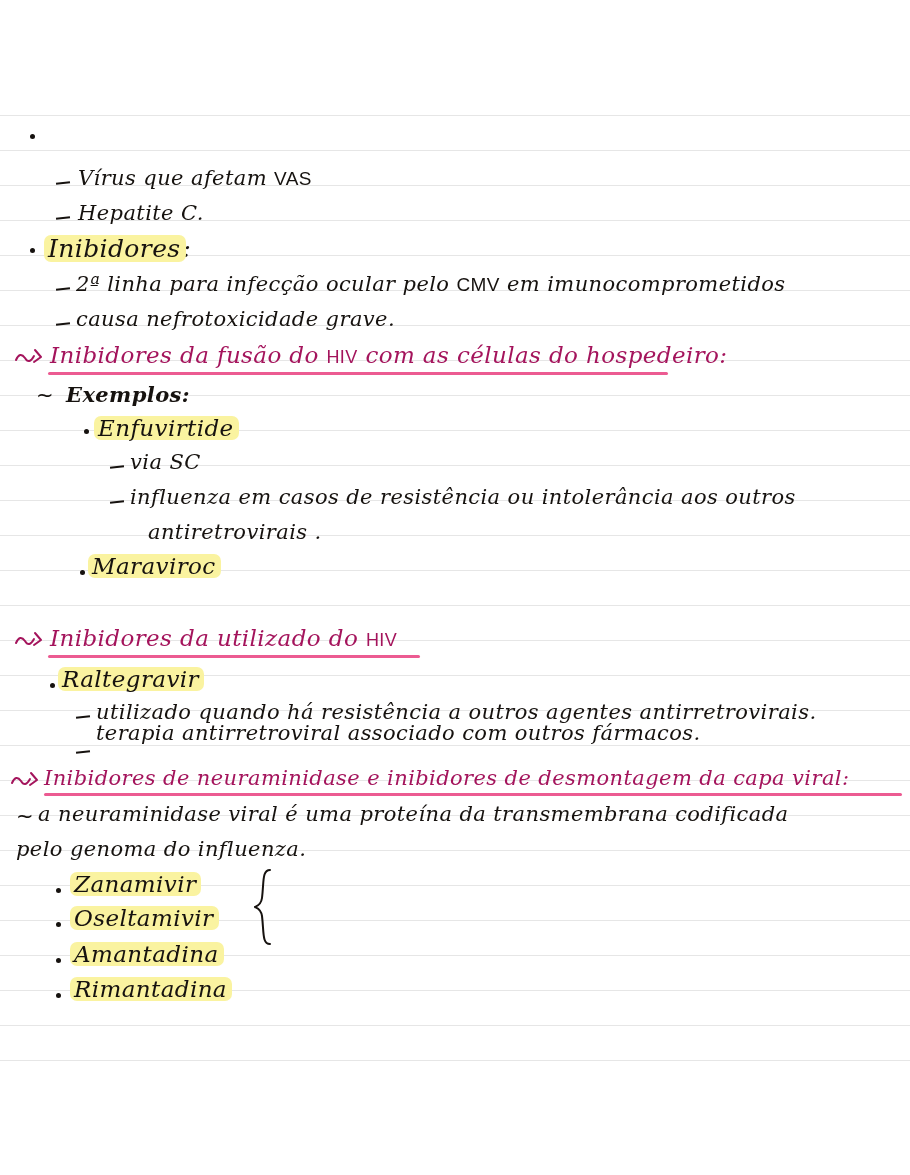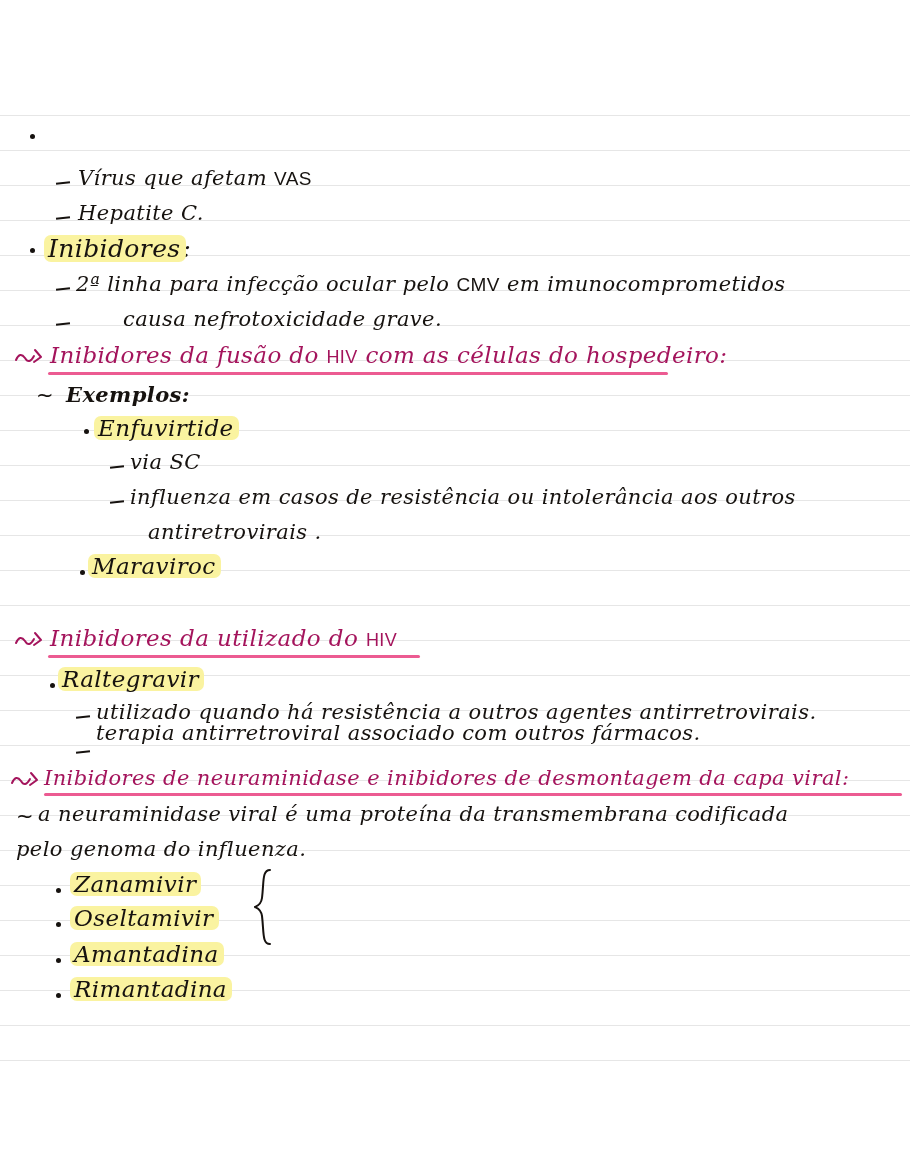--- a/index.html
+++ b/index.html
@@ -181,21 +181,21 @@
     <div class="dash" style="left:56px; top:217px;"></div>
     <div class="ln hand s-body" style="left:78px; top:201px;"><span>Hepatite C.</span></div>
 
     <div class="bullet" style="left:30px; top:248px;"></div>
     <div class="ln hand s-title" style="left:46px; top:234px;"><span class="hl hl-tall"><span>Inibidores</span></span><span>:</span></div>
 
     <div class="dash" style="left:56px; top:288px;"></div>
     <div class="ln hand s-body" style="left:76px; top:272px;"><span>2ª linha para infecção ocular pelo</span> <span class="blockish" style="font-size:19px;">CMV</span> <span>em imunocomprometidos</span></div>
 
     <div class="dash" style="left:56px; top:323px;"></div>
-    <div class="ln hand s-body" style="left:76px; top:307px;margin-left:47px;"><span>causa nefrotoxicidade  grave.</span></div>
+    <div class="ln hand s-body" style="left:76px; top:307px;"><span>causa nefrotoxicidade  grave.</span></div>
 
     <svg class="squiggle" style="left:14px; top:346px;" width="34" height="22" viewBox="0 0 34 22">
       <path d="M2 14 Q6 5 11 12 Q15 19 20 10" stroke="#a4145c" stroke-width="2" fill="none" stroke-linecap="round"></path>
       <path d="M21 4 L27 11 L20 16" stroke="#a4145c" stroke-width="2" fill="none" stroke-linecap="round" stroke-linejoin="round"></path>
     </svg>
     <div class="ln pink hand s-head" style="left:50px; top:342px;"><span>Inibidores da fusão do</span> <span class="blockish" style="font-size:18px;">HIV</span> <span>com as células do hospedeiro</span><span>:</span></div>
     <div class="pink-underline" style="left:48px; top:372px; width:620px;"></div>
 
     <div class="tilde s-body" style="left:36px; top:383px;">~</div>
     <div class="ln hand s-body" style="left:66px; top:382px;font-weight:bold;"><span>Exemplos:</span></div>

